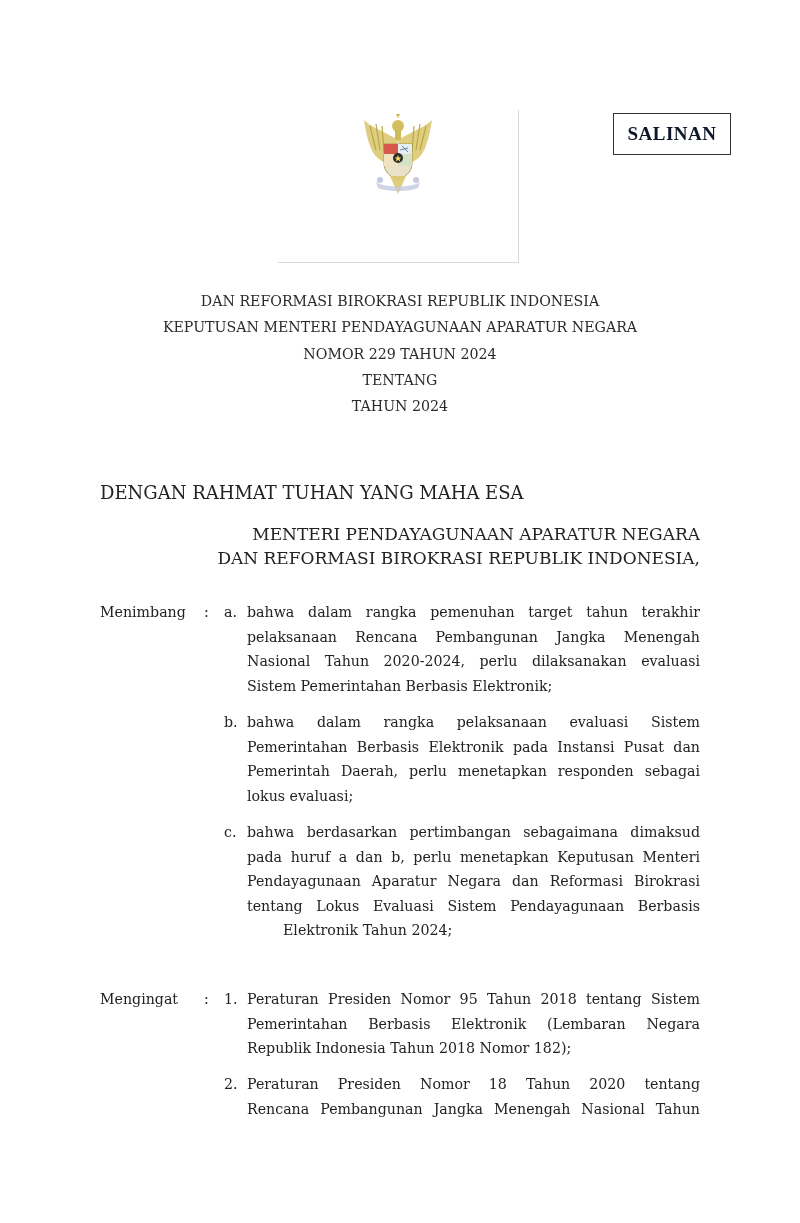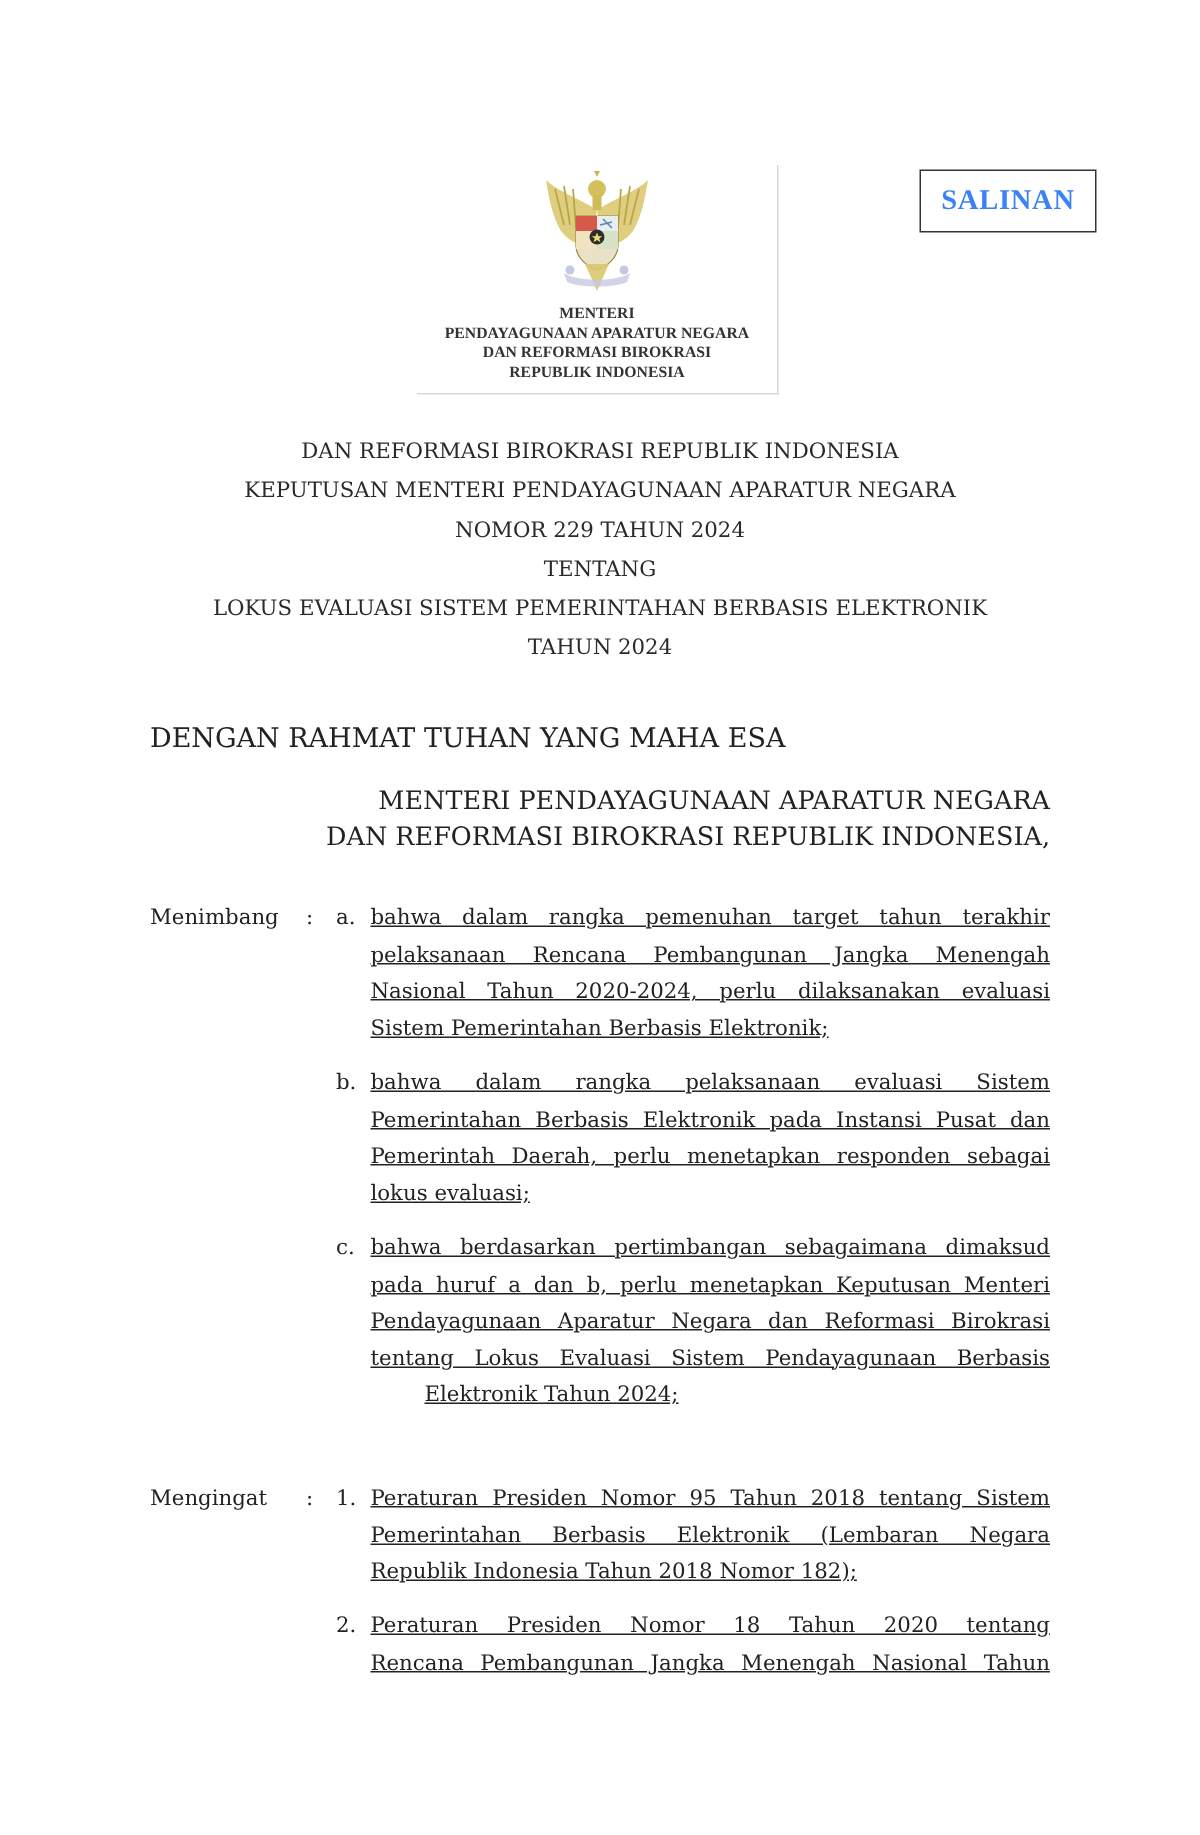--- a/index.html
+++ b/index.html
@@ -22,21 +22,21 @@
       font-family: "Liberation Serif", serif; font-weight: bold;
       font-size: 10.5px; line-height: 13px; color: #333;
     }
 
     
     .salinan {
       position: absolute; left: 613px; top: 113px; width: 118px; height: 42px;
       border: 1.5px solid #333; box-sizing: border-box;
       display: flex; align-items: center; justify-content: center;
       font-family: "Liberation Serif", serif; font-weight: bold; font-size: 19px;
-      letter-spacing: 0.5px; color: #3b82f6;
+      letter-spacing: 0.5px; color: #0f172a;
     }
 
     
     .title-block {
       position: absolute; left: 100px; top: 288px; width: 600px; text-align: center;
       font-size: 14.2px; line-height: 26.3px; color: #2a2a2a;
     }
     .title-block div { white-space: nowrap; }
 
     .invocation {
@@ -50,21 +50,20 @@
 
     
     .section { position: absolute; left: 100px; width: 600px; font-size: 14.2px; line-height: 24.5px; }
     .section-label { position: absolute; left: 0; top: 0; white-space: nowrap; }
     .section-colon { position: absolute; left: 104px; top: 0; }
     .item { position: absolute; left: 124px; width: 476px; }
     .item-marker { position: absolute; left: 0; top: 0; width: 22px; }
     .item-text {
       position: absolute; left: 23px; width: 453px; text-align: justify;
       text-align-last: left;
-      text-decoration: underline;
     }
     .item-text.full-last { text-align-last: justify; }
   </style>
 </head>
 <body>
 
 <div class="page">
 
   <div class="letterhead">
     <div class="emblem">
@@ -88,36 +87,29 @@
         <circle cx="40" cy="48" r="5" fill="#2d2d2d"></circle>
         <path d="M40 45 L41 47.5 L43.5 47.5 L41.5 49 L42.3 51.5 L40 50 L37.7 51.5 L38.5 49 L36.5 47.5 L39 47.5 Z" fill="#f5dc6a"></path>
 
         <path d="M32 66 L40 84 L48 66 Z" fill="#dac86d" opacity="0.9"></path>
 
         <path d="M18 72 C26 78 54 78 62 72 L60 78 C52 82 28 82 20 78 Z" fill="#c5c8e0" opacity="0.8"></path>
         <circle cx="22" cy="70" r="3" fill="#b7bcd8" opacity="0.8"></circle>
         <circle cx="58" cy="70" r="3" fill="#b7bcd8" opacity="0.8"></circle>
       </svg>
     </div>
-    <div class="lh-text">
-      <div>MENTERI</div>
-      <div>PENDAYAGUNAAN APARATUR NEGARA</div>
-      <div>DAN REFORMASI BIROKRASI</div>
-      <div>REPUBLIK INDONESIA</div>
-    </div>
   </div>
 
   <div class="salinan">SALINAN</div>
 
   <div class="title-block">
     <div>DAN REFORMASI BIROKRASI REPUBLIK INDONESIA</div>
     <div>KEPUTUSAN MENTERI PENDAYAGUNAAN APARATUR NEGARA</div>
     <div>NOMOR 229 TAHUN 2024</div>
     <div>TENTANG</div>
-    <div>LOKUS EVALUASI SISTEM PEMERINTAHAN BERBASIS ELEKTRONIK</div>
     <div>TAHUN 2024</div>
   </div>
 
   <div class="invocation">DENGAN RAHMAT TUHAN YANG MAHA ESA</div>
 
   <div class="authority">
     <div>MENTERI PENDAYAGUNAAN APARATUR NEGARA</div>
     <div>DAN REFORMASI BIROKRASI REPUBLIK INDONESIA,</div>
   </div>
 

